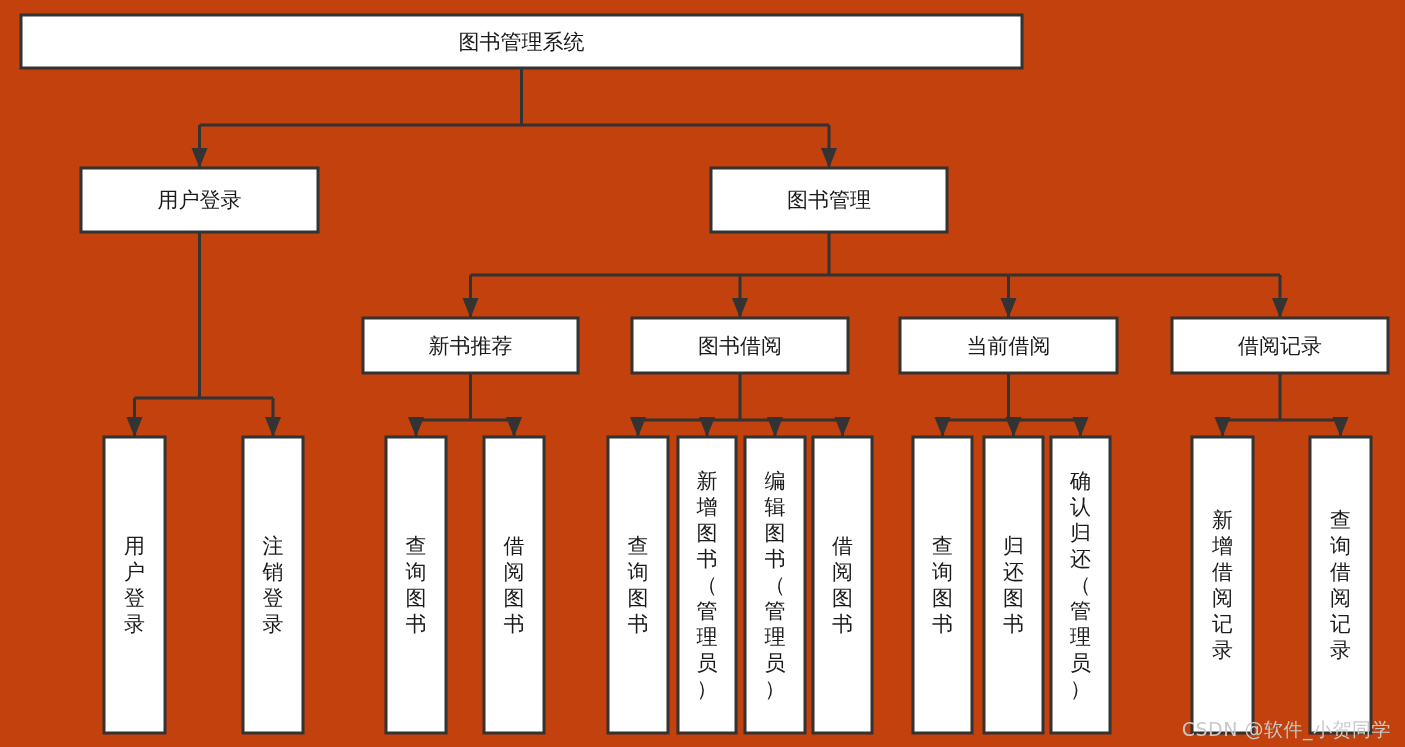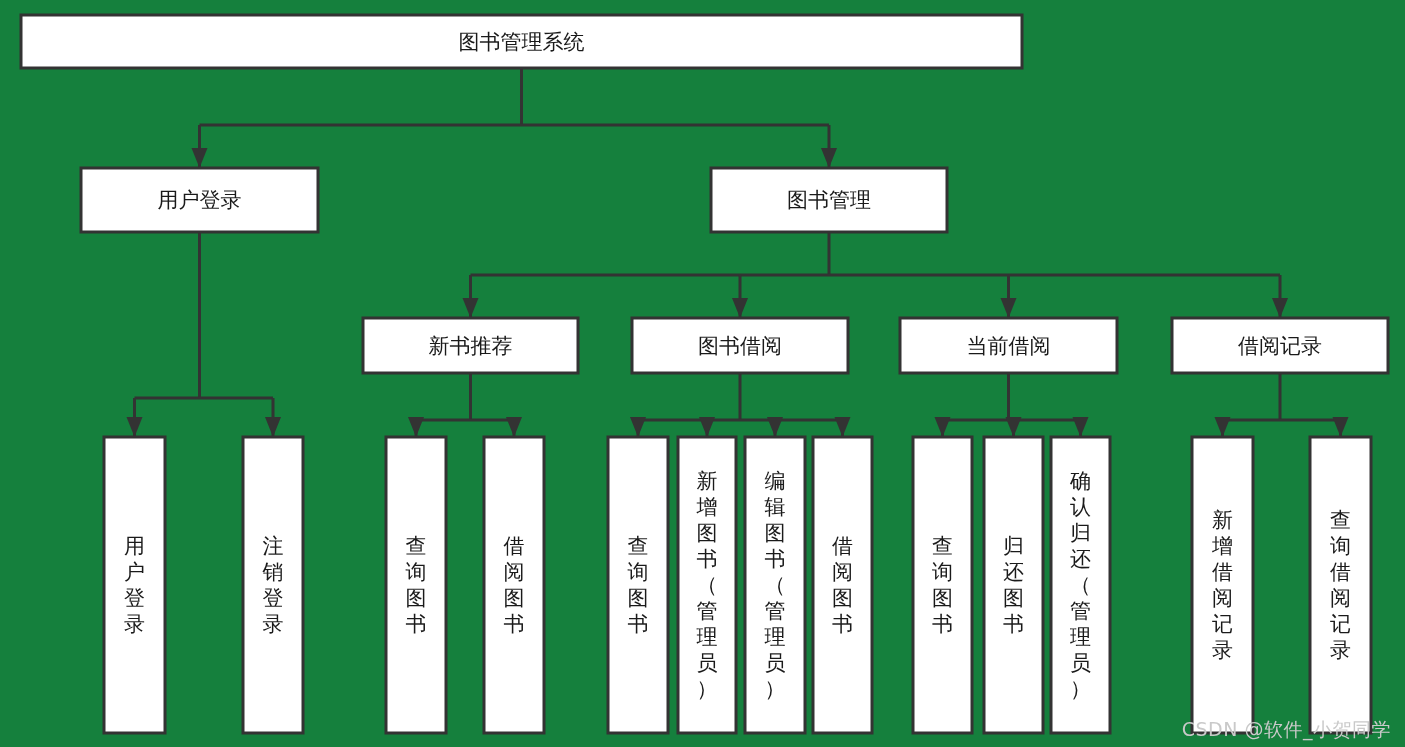--- a/index.html
+++ b/index.html
@@ -10,21 +10,21 @@
   body {
     width: 1405px;
     height: 747px;
     font-family: "DejaVu Sans", "Liberation Sans", sans-serif;
     overflow: hidden;
   }
   #diagram-root {
     position: relative;
     width: 1405px;
     height: 747px;
-    background: #15803d;
+    background: #c2410c;
   }
   svg.flow {
     position: absolute;
     left: 0;
     top: 0;
     width: 1405px;
     height: 747px;
   }
   .node-rect {
     fill: #ffffff;

